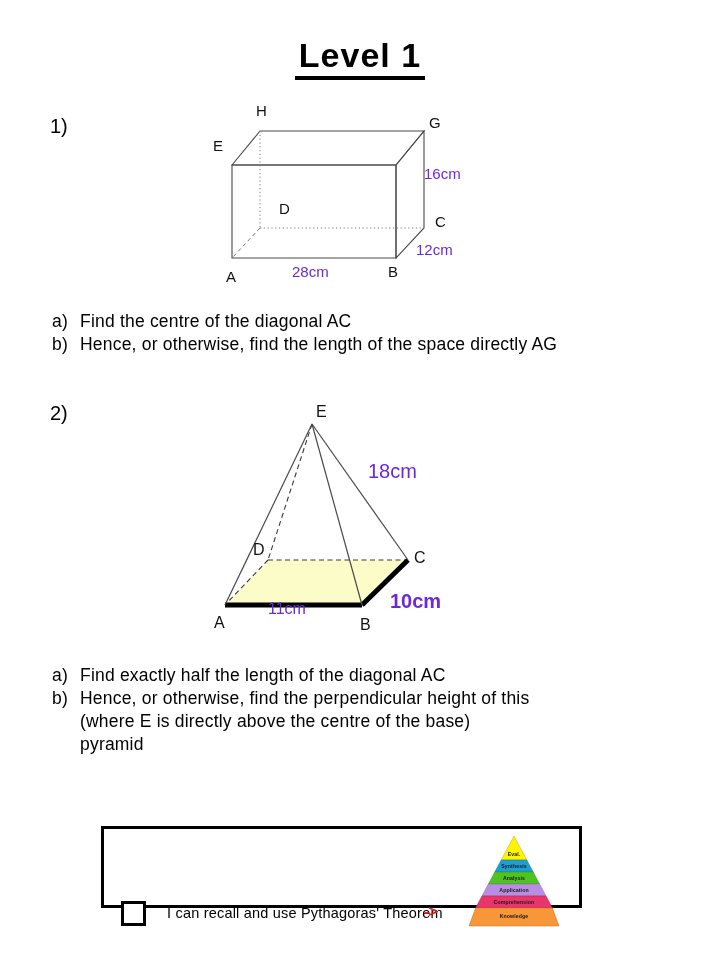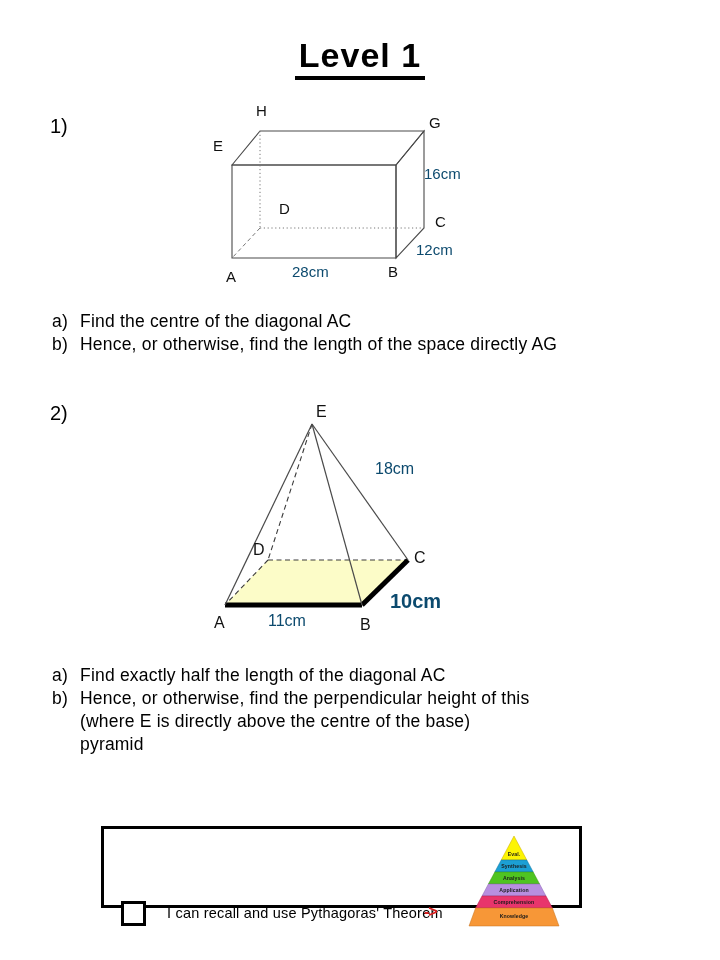--- a/index.html
+++ b/index.html
@@ -47,21 +47,21 @@
   .figure {
     position: absolute;
   }
   #cuboid-figure { left: 195px; top: 95px; }
   #pyramid-figure { left: 190px; top: 400px; }
 
   .fig-label {
     position: absolute;
     font-size: 15px;
     font-family: "Liberation Sans", sans-serif;
-    color: #0c4a6e;
+    color: #6d28d9;
     white-space: nowrap;
   }
 
   
   .parts {
     position: absolute;
     font-size: 17.5px;
     line-height: 23px;
     letter-spacing: 0.2px;
   }
@@ -202,23 +202,23 @@
     <line x1="122" y1="24" x2="172" y2="205" stroke="#4a4a4a" stroke-width="1.2"></line>
     <line x1="122" y1="24" x2="218" y2="160" stroke="#4a4a4a" stroke-width="1.2"></line>
 
     <text x="126" y="17" font-family="Liberation Sans, sans-serif" font-size="16" fill="#111">E</text>
     <text x="63" y="155" font-family="Liberation Sans, sans-serif" font-size="16" fill="#111">D</text>
     <text x="224" y="163" font-family="Liberation Sans, sans-serif" font-size="16" fill="#111">C</text>
     <text x="24" y="228" font-family="Liberation Sans, sans-serif" font-size="16" fill="#111">A</text>
     <text x="170" y="230" font-family="Liberation Sans, sans-serif" font-size="16" fill="#111">B</text>
   </svg>
 
-  <div class="fig-label" style="left:185px; top:60px; font-size:16px;">18cm</div>
+  <div class="fig-label" style="left:178px; top:60px; font-size:20px;">18cm</div>
   <div class="fig-label" style="left:200px; top:190px; font-size:20px;font-weight:bold;">10cm</div>
-  <div class="fig-label" style="left:78px; top:212px; font-size:16px;">11cm</div>
+  <div class="fig-label" style="left:78px; top:200px; font-size:16px;">11cm</div>
 </div>
 
 <div class="parts" id="q2-parts">
   <div class="part-row">
     <span class="part-tag">a)</span>
     <span class="part-text">Find exactly half the length of the diagonal AC</span>
   </div>
   <div class="part-row">
     <span class="part-tag">b)</span>
     <span class="part-text">Hence, or otherwise, find the perpendicular height of this</span>

